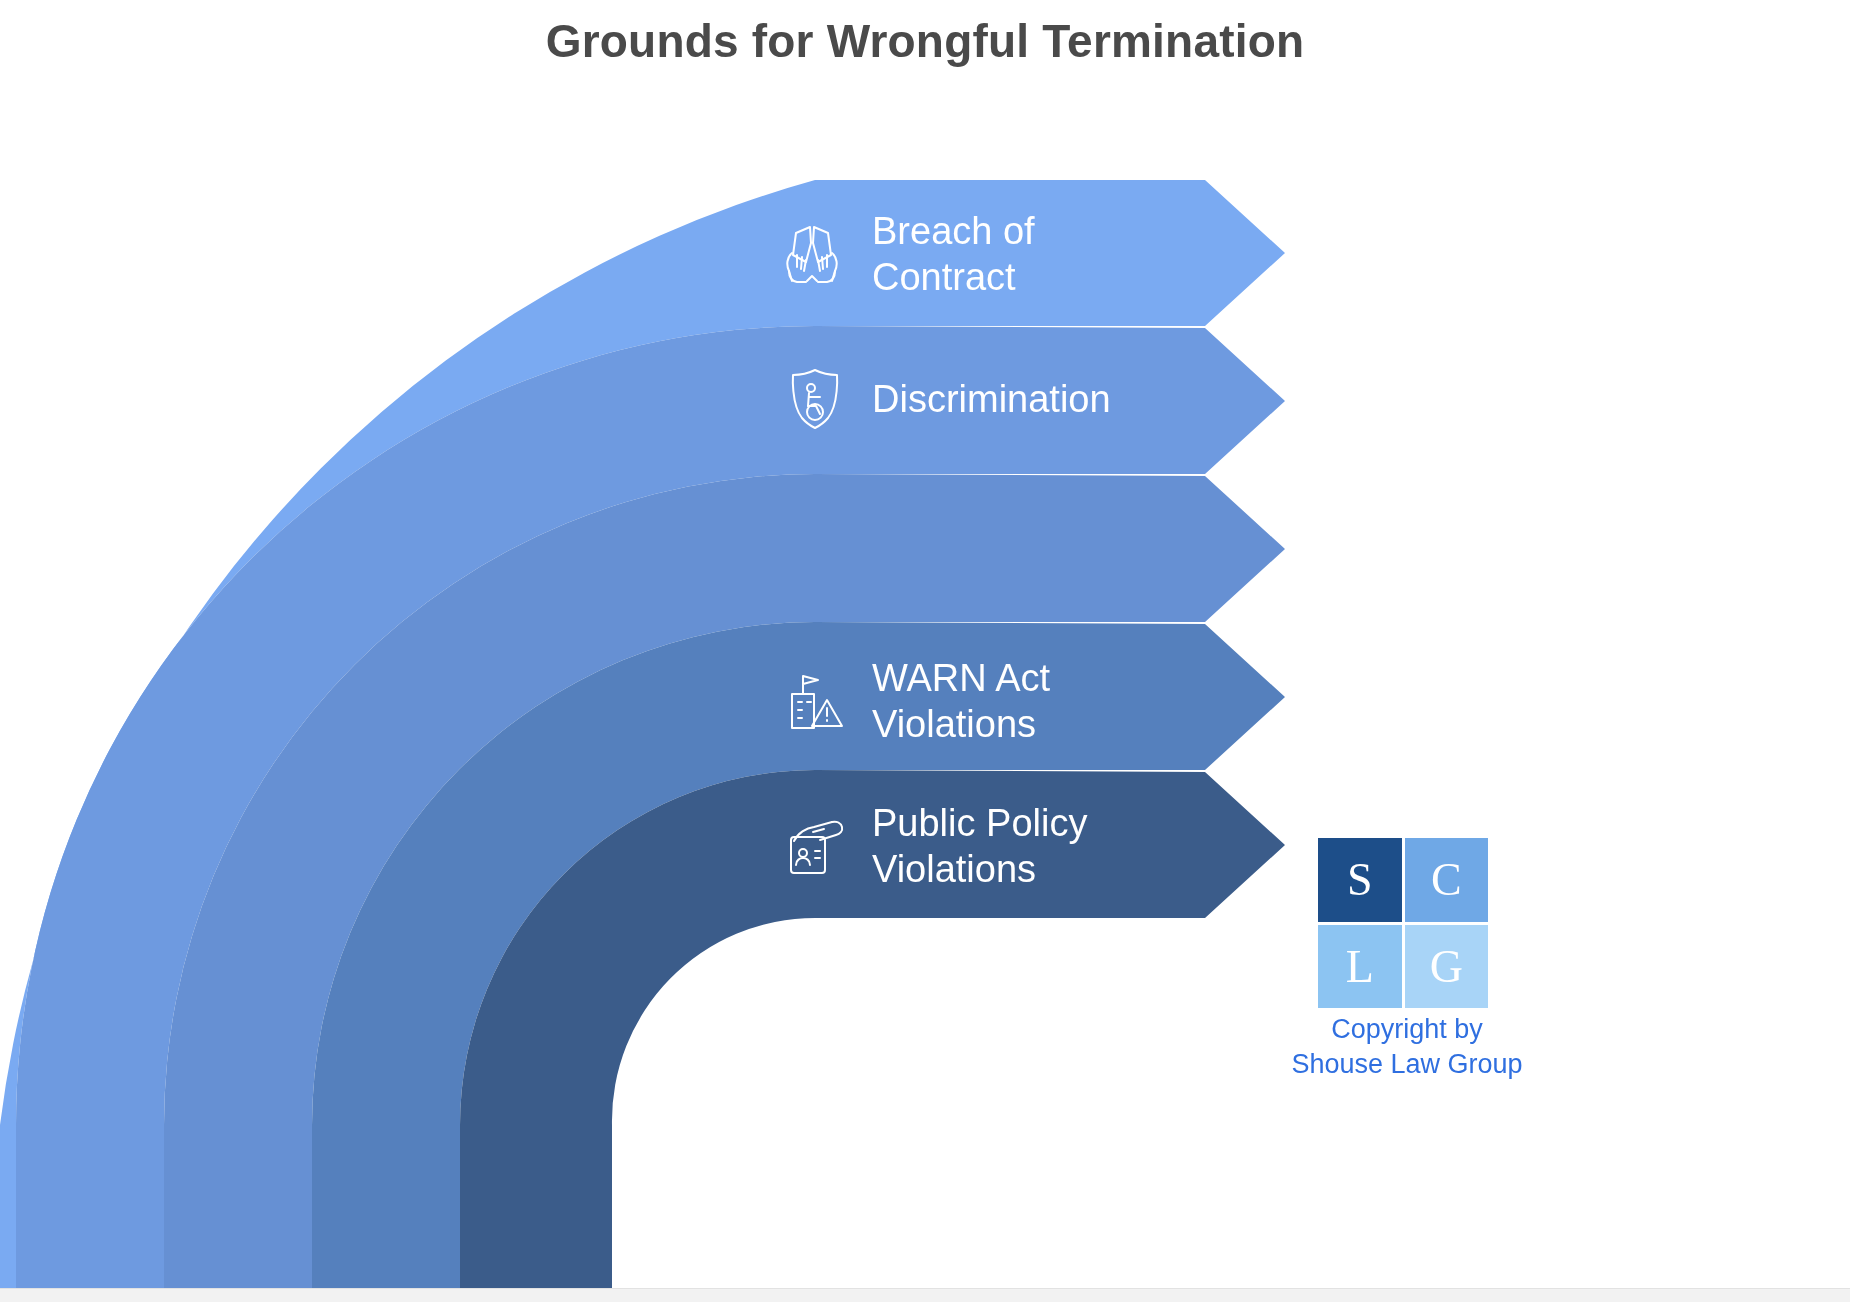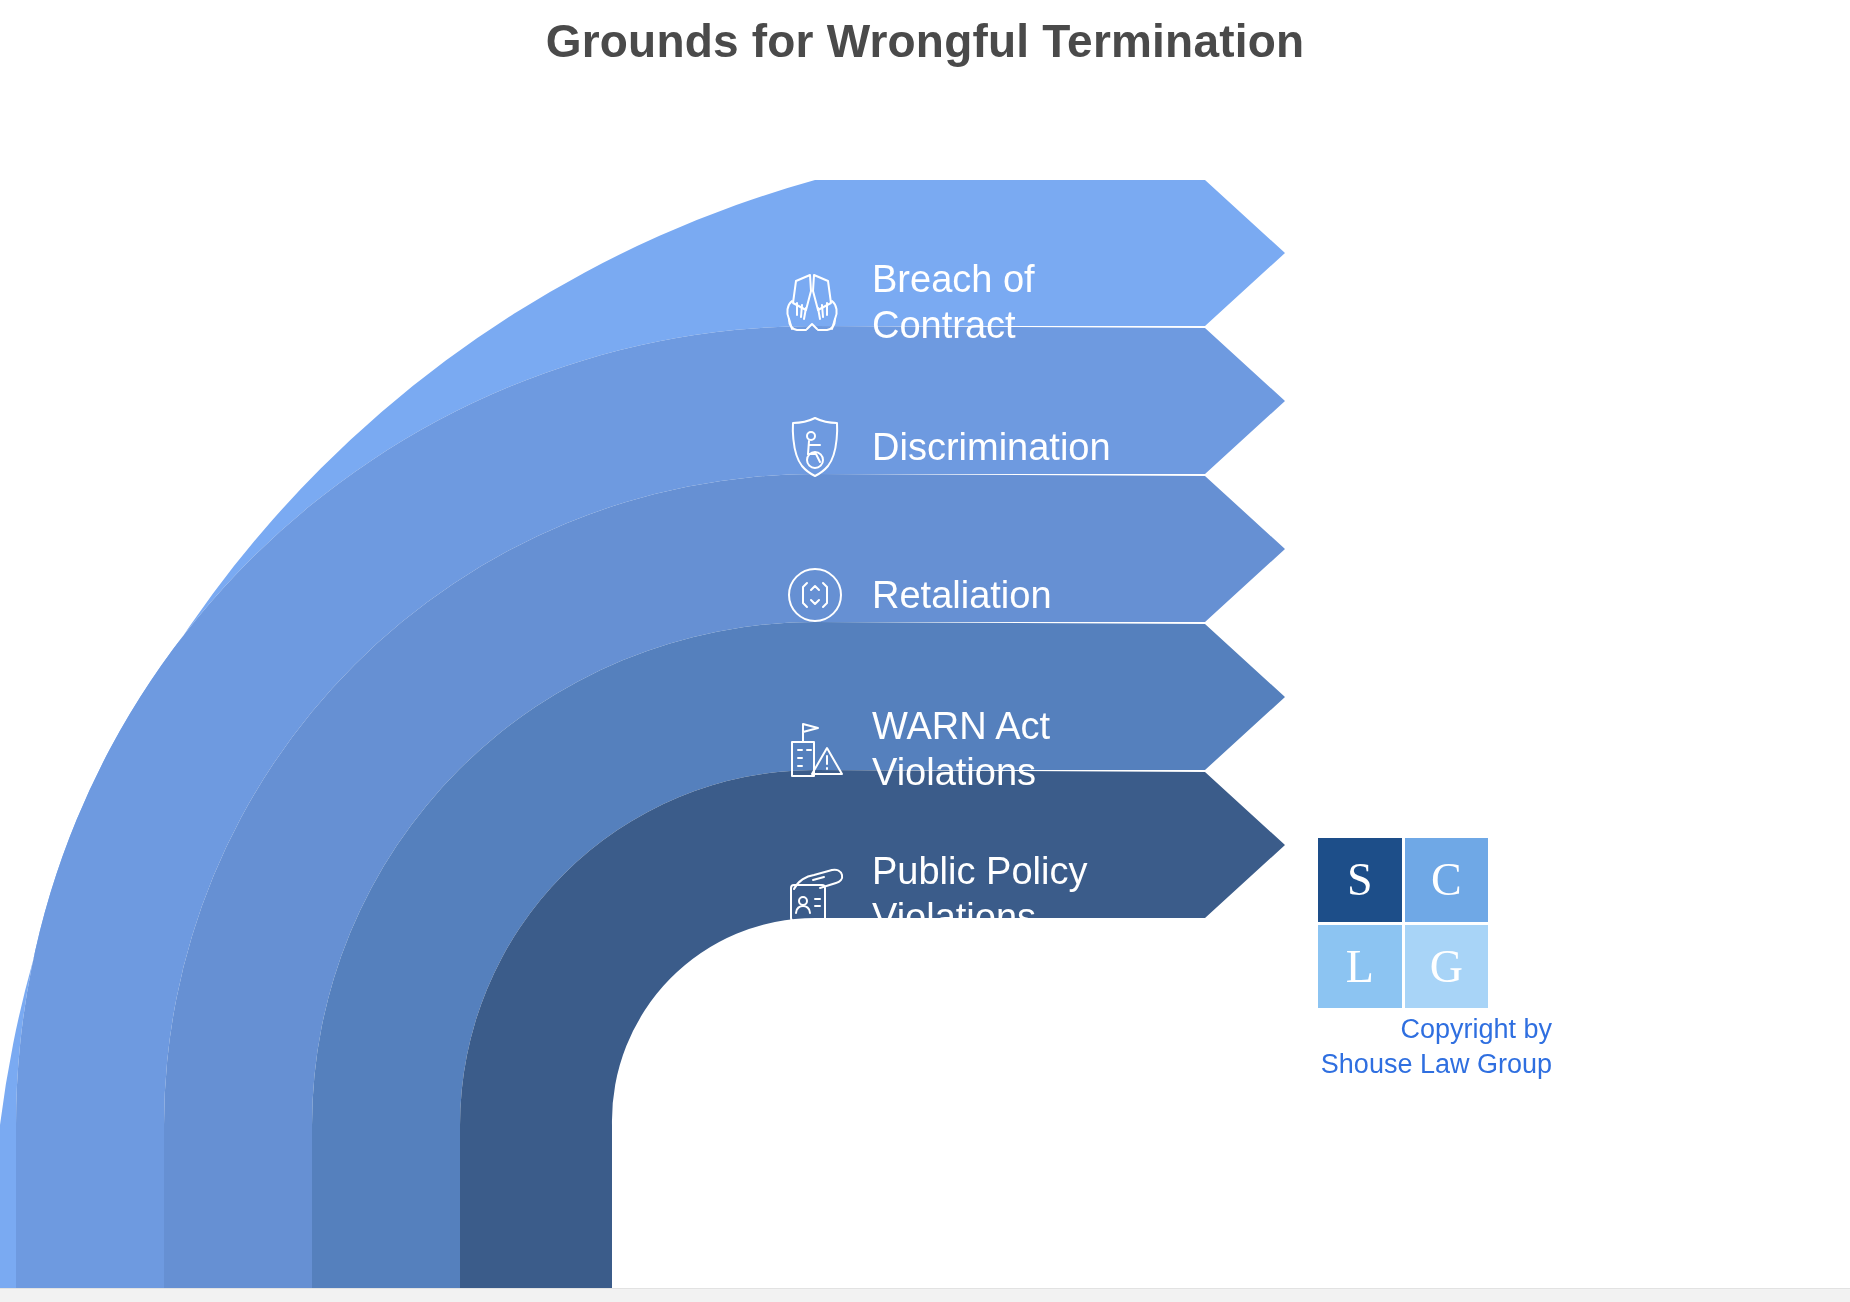--- a/index.html
+++ b/index.html
@@ -24,21 +24,20 @@
 
   
   #canvas{position:absolute;left:0;top:0;width:1850px;height:1302px;}
 
   
   .row{
     position:absolute;
     display:flex;align-items:center;
     gap:22px;
     pointer-events:none;
-    margin-top:48px;
   }
   .row .ico{
     width:70px;height:70px;flex:0 0 70px;
     display:flex;align-items:center;justify-content:center;
   }
   .row .lbl{
     color:#ffffff;
     font-size:38px;
     line-height:1.22;
     font-weight:400;
@@ -65,21 +64,21 @@
   }
   .logo .c0{background:#1d4e89;}
   .logo .c1{background:#6fa8e6;}
   .logo .c2{background:#8cc4f2;}
   .logo .c3{background:#a8d4f7;}
 
   .copyright{
     position:absolute;
     left:1262px;top:1012px;
     width:290px;
-    text-align:right;
+    text-align:center;
     color:#2f6fe0;
     font-size:27px;
     line-height:1.28;
     white-space:pre-line;
   }
 
   .footer-strip{
     position:absolute;left:0;top:1288px;width:1850px;height:14px;
     background:#f2f2f2;border-top:1px solid #e2e2e2;
   }
@@ -195,35 +194,20 @@
         <path d="M29 33 L40 33"></path>
 
         <path d="M28 42 L36 42 M36 42 L40 50"></path>
 
         <circle cx="35" cy="48" r="8"></circle>
       </svg>
     </span>
     <span class="lbl">Discrimination</span>
   </div>
 
-  <div class="row" style="left:780px;top:512px;">
-    <span class="ico">
-      <svg width="70" height="70" viewBox="0 0 70 70" fill="none" stroke="#ffffff" stroke-width="2" stroke-linecap="round" stroke-linejoin="round">
-        <circle cx="35" cy="35" r="26"></circle>
-
-        <path d="M27 23 L23 27 L23 43 L27 47"></path>
-        <path d="M43 23 L47 27 L47 43 L43 47"></path>
-
-        <path d="M31 30 L35 26 L39 30"></path>
-
-        <path d="M31 40 L35 44 L39 40"></path>
-      </svg>
-    </span>
-    <span class="lbl">Retaliation</span>
-  </div>
 
   <div class="row" style="left:780px;top:655px;">
     <span class="ico">
       <svg width="70" height="70" viewBox="0 0 70 70" fill="none" stroke="#ffffff" stroke-width="2" stroke-linecap="round" stroke-linejoin="round">
 
         <path d="M12 28 L12 62 L34 62 L34 28 Z"></path>
 
         <path d="M23 28 L23 10 L38 14 L23 18"></path>
 
         <path d="M18 36 L22 36 M18 44 L22 44 M18 52 L22 52"></path>

